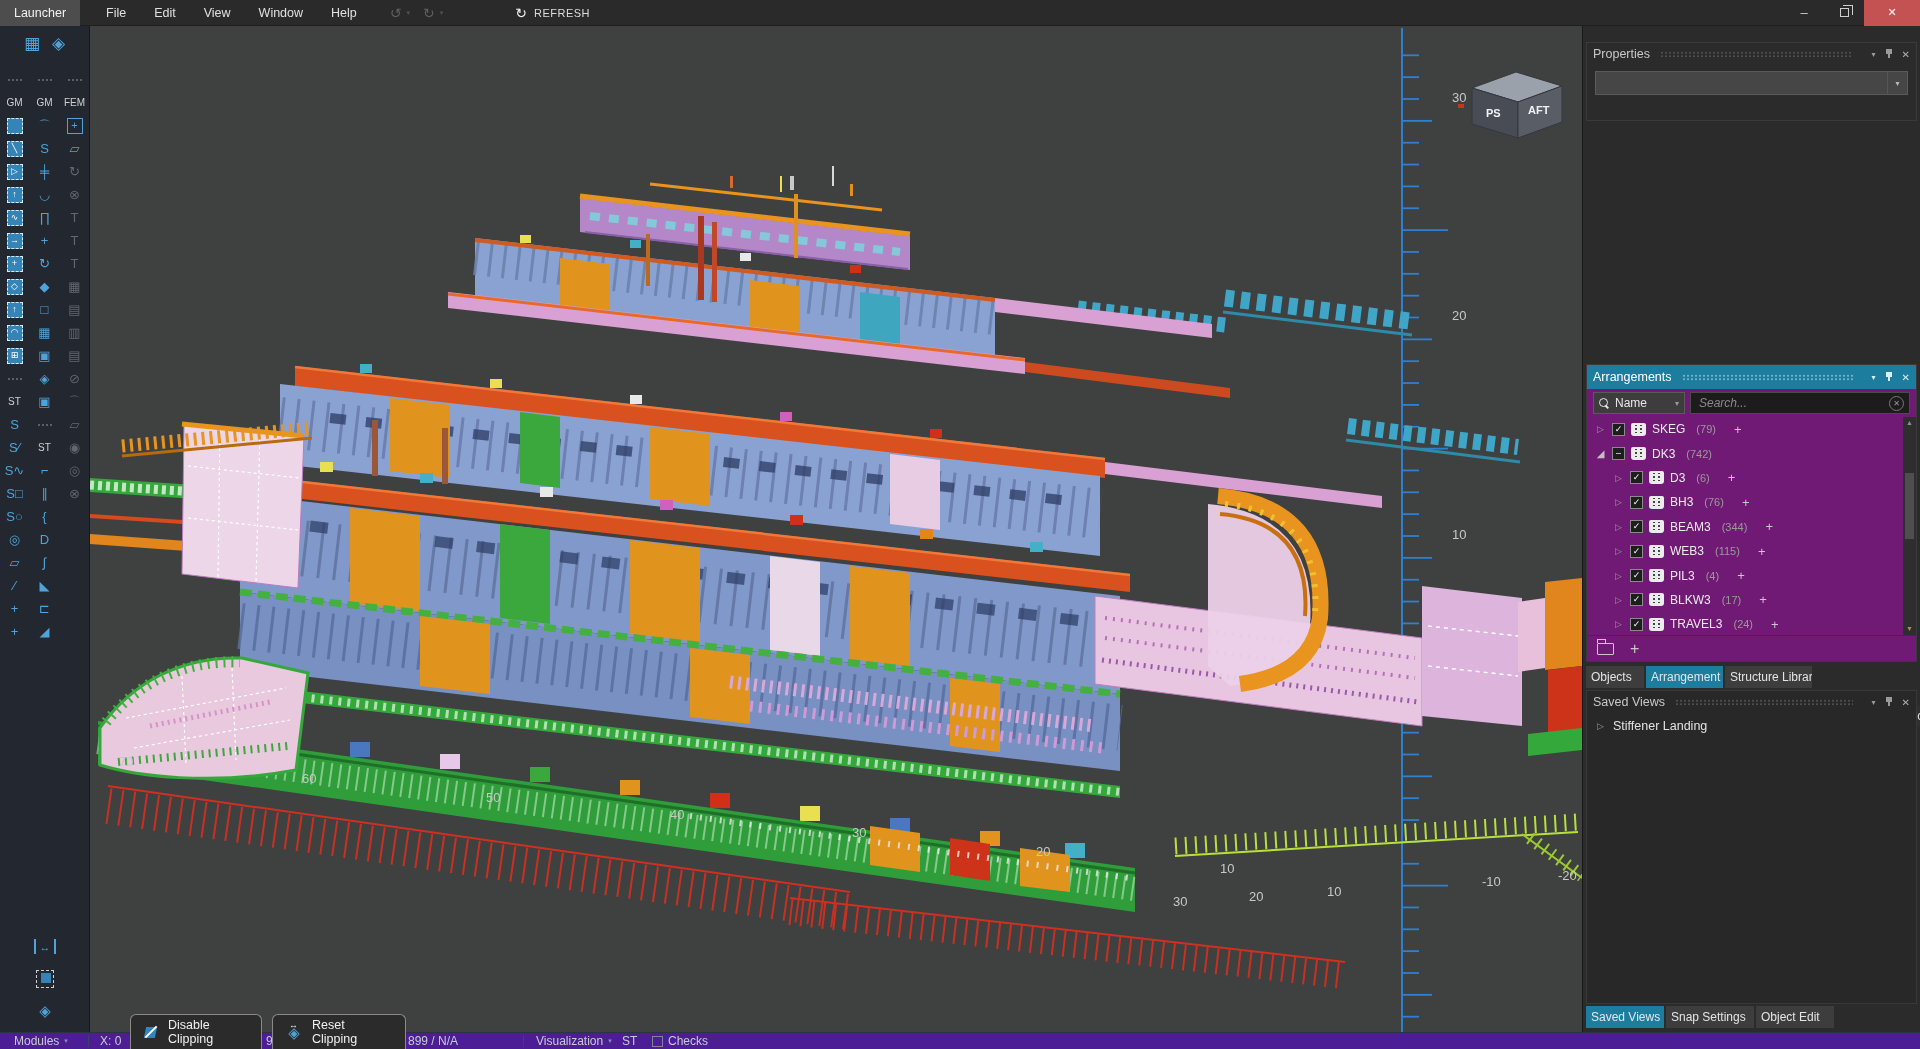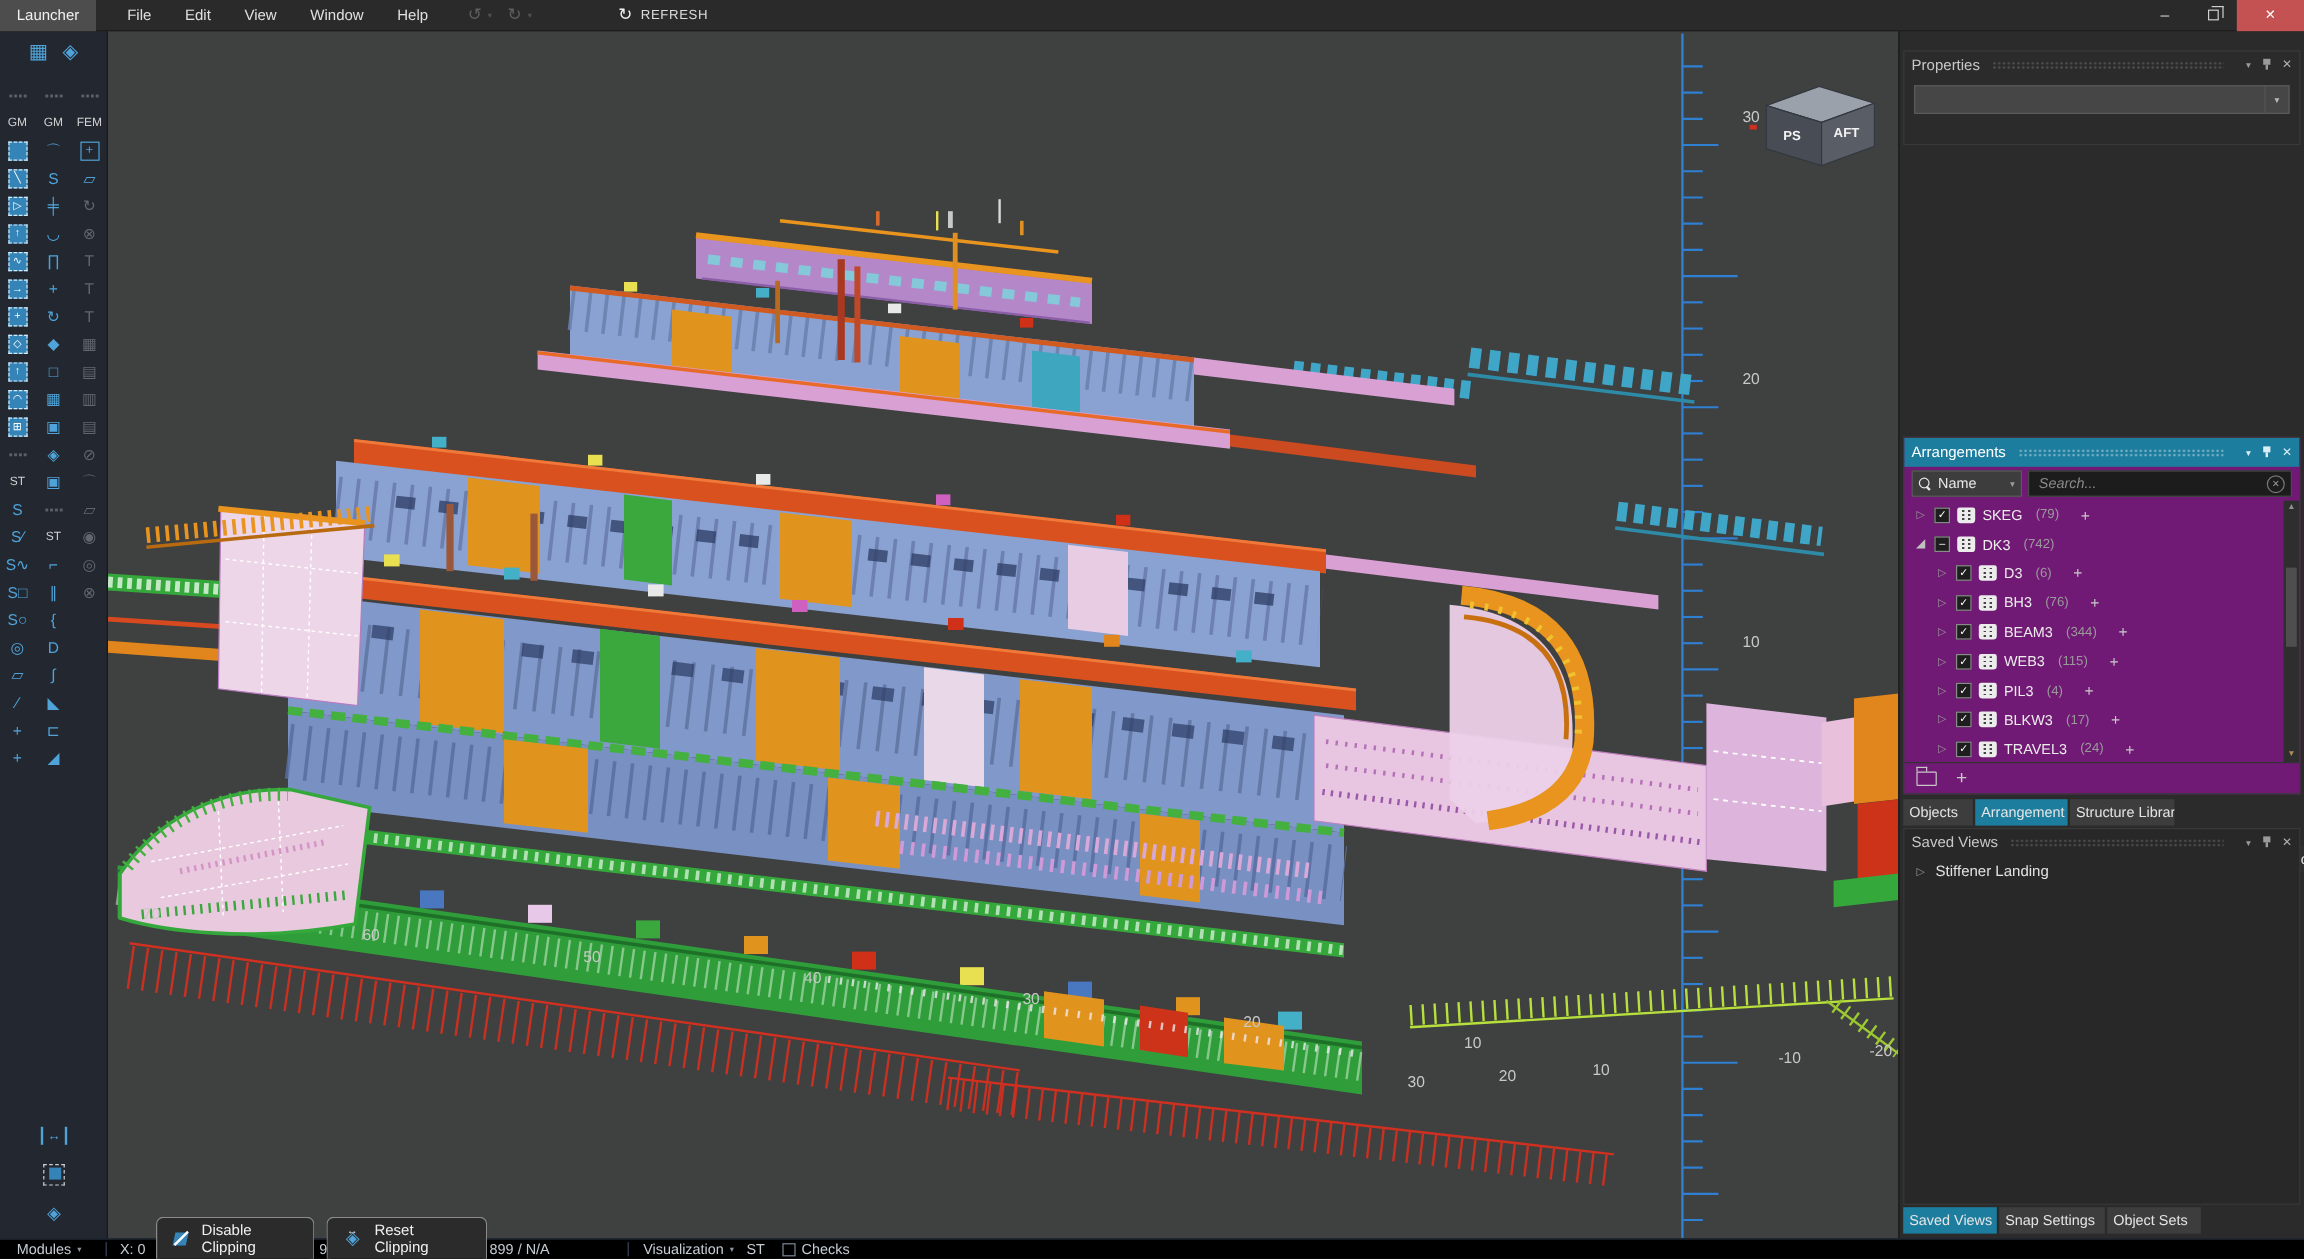--- a/index.html
+++ b/index.html
@@ -101,21 +101,21 @@
 #sv-box{top:664px;height:314px;background:#282828;border:1px solid #383838}
 .sv-item{height:20px;display:flex;align-items:center;gap:7px;padding-left:8px;margin-top:3px}
 .sv-item .lbl{color:#e2e2e2;font-size:12.5px}
 #sv-tabs{position:absolute;left:3px;right:3px;top:980px;display:flex}
 .rtab{height:22px;background:#3d3d3d;color:#e4e4e4;font-size:12px;display:flex;align-items:center;padding:0 5px;margin-right:2px;overflow:hidden;white-space:nowrap;flex:none}
 .rtab.active{background:#1d7d9e;color:#e5e5e5}
 .rtab.dark{background:#2f2f2f}
 .gdot{width:8px;height:8px;border-radius:50%;background:#44c04e;margin-right:5px;flex:none}
 
 
-#status-bar{position:absolute;left:0;right:0;top:1032px;height:17px;background:#000000;border-top:1px solid #2a3442;color:#c6ccd4;font-size:12px;z-index:40}
+#status-bar{position:absolute;left:0;right:0;top:1032px;height:17px;background:#4c1d95;border-top:1px solid #2a3442;color:#c6ccd4;font-size:12px;z-index:40}
 .sb-item{position:absolute;top:0;height:16px;display:flex;align-items:center;gap:5px;white-space:nowrap}
 .sb-sep{position:absolute;top:2px;width:1px;height:12px;background:#39455a}
 .sb-caret{font-size:7px;color:#8a93a3}
 .scheck{width:11px;height:11px;border:1px solid #7a8896;flex:none}
 
 
 .float-btn{position:absolute;top:1014px;height:35px;background:#2b2b2b;border:1px solid #8a8a8a;border-bottom:none;border-radius:6px 6px 0 0;display:flex;align-items:center;gap:9px;padding:0 12px;color:#f0f0f0;font-size:12.5px;z-index:50}
 #fb1{left:130px;width:132px}
 #fb2{left:272px;width:134px}
 .fb-ico1{width:16px;height:16px;position:relative;flex:none}
@@ -781,21 +781,21 @@
   </div>
 
   <div id="sv-tabs">
       <div class="rtab active" style="width: 78px;">
         <span>Saved Views</span>
       </div>
       <div class="rtab" style="width: 88px;">
         <span>Snap Settings</span>
       </div>
       <div class="rtab" style="width: 78px;">
-        <span>Object Sets</span>
+        <span>Object Edit</span>
       </div>
     </div>
 </div>
 
 <div id="status-bar">
   <div class="sb-item" style="left:14px">
     <span>Modules</span>
     <span class="sb-caret">▾</span>
   </div>
   <div class="sb-sep" style="left:88px"></div>

